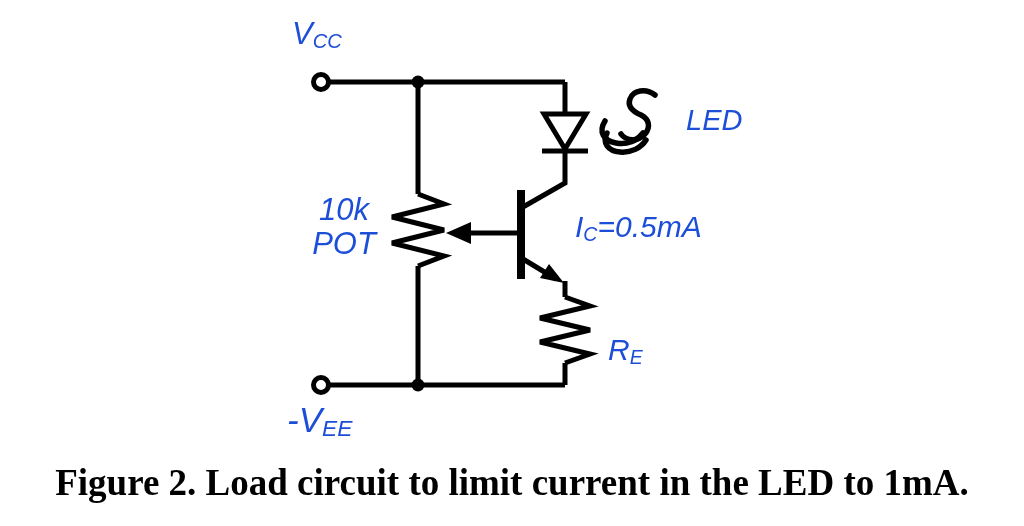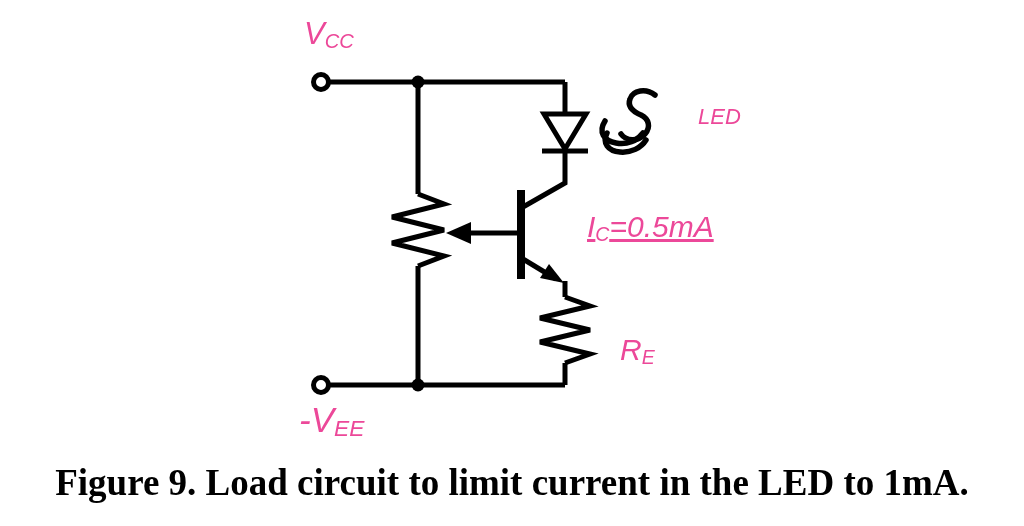--- a/index.html
+++ b/index.html
@@ -19,28 +19,27 @@
   .sym  { stroke: #000000; stroke-width: 5; fill: #ffffff; stroke-linejoin: miter; }
   .fillb { fill: #000000; stroke: none; }
   .ray { stroke: #000000; stroke-width: 5.5; fill: none; stroke-linecap: round; }
 
   .lbl {
     position: absolute;
     font-style: italic;
     font-size: 30px;
     line-height: 1.05;
     white-space: nowrap;
-    color: #ec4899;
-    margin-left: 12px;
+    color: #1d4ed8;
   }
   .lbl .sub { font-size: 0.65em; vertical-align: -0.18em; letter-spacing: 0; }
   .lbl-vcc  { left: 292px; top: 18px;  font-size: 31px; }
   .lbl-pot  { left: 302px; top: 193px; width: 84px; text-align: center; font-size: 31px; line-height: 34px; }
-  .lbl-ic   { left: 575px; top: 211px; font-size: 30px; text-decoration: underline; }
-  .lbl-led  { left: 686px; top: 105px; font-size: 22px; }
+  .lbl-ic   { left: 575px; top: 211px; font-size: 30px; }
+  .lbl-led  { left: 686px; top: 105px; font-size: 29px; }
   .lbl-re   { left: 608px; top: 334px; font-size: 30px; }
   .lbl-vee  { left: 287px; top: 402px; font-size: 35px; }
 
   .caption {
     position: absolute;
     left: 0; top: 461px;
     width: 1024px;
     text-align: center;
     font-family: "Liberation Serif", serif;
     font-weight: bold;
@@ -99,25 +98,27 @@
 
       <g>
         <polyline class="wire" points="565,297 590,306 540,318 590,330 540,342 590,354 565,363"></polyline>
         <line class="wire" x1="565" y1="363" x2="565" y2="385"></line>
       </g>
     </svg>
 
     <div class="lbl lbl-vcc"><span>V</span><span class="sub">CC</span></div>
 
     <div class="lbl lbl-pot">
+      <div>10k</div>
+      <div>POT</div>
     </div>
 
     <div class="lbl lbl-ic"><span>I</span><span class="sub">C</span><span>=0.5mA</span></div>
 
     <div class="lbl lbl-led">LED</div>
 
     <div class="lbl lbl-re"><span>R</span><span class="sub">E</span></div>
 
     <div class="lbl lbl-vee"><span>-V</span><span class="sub">EE</span></div>
   </div>
 
-  <div class="caption">Figure 9. Load circuit to limit current in the LED to 1mA.</div>
+  <div class="caption">Figure 2. Load circuit to limit current in the LED to 1mA.</div>
 </div>
 
 </body></html>

